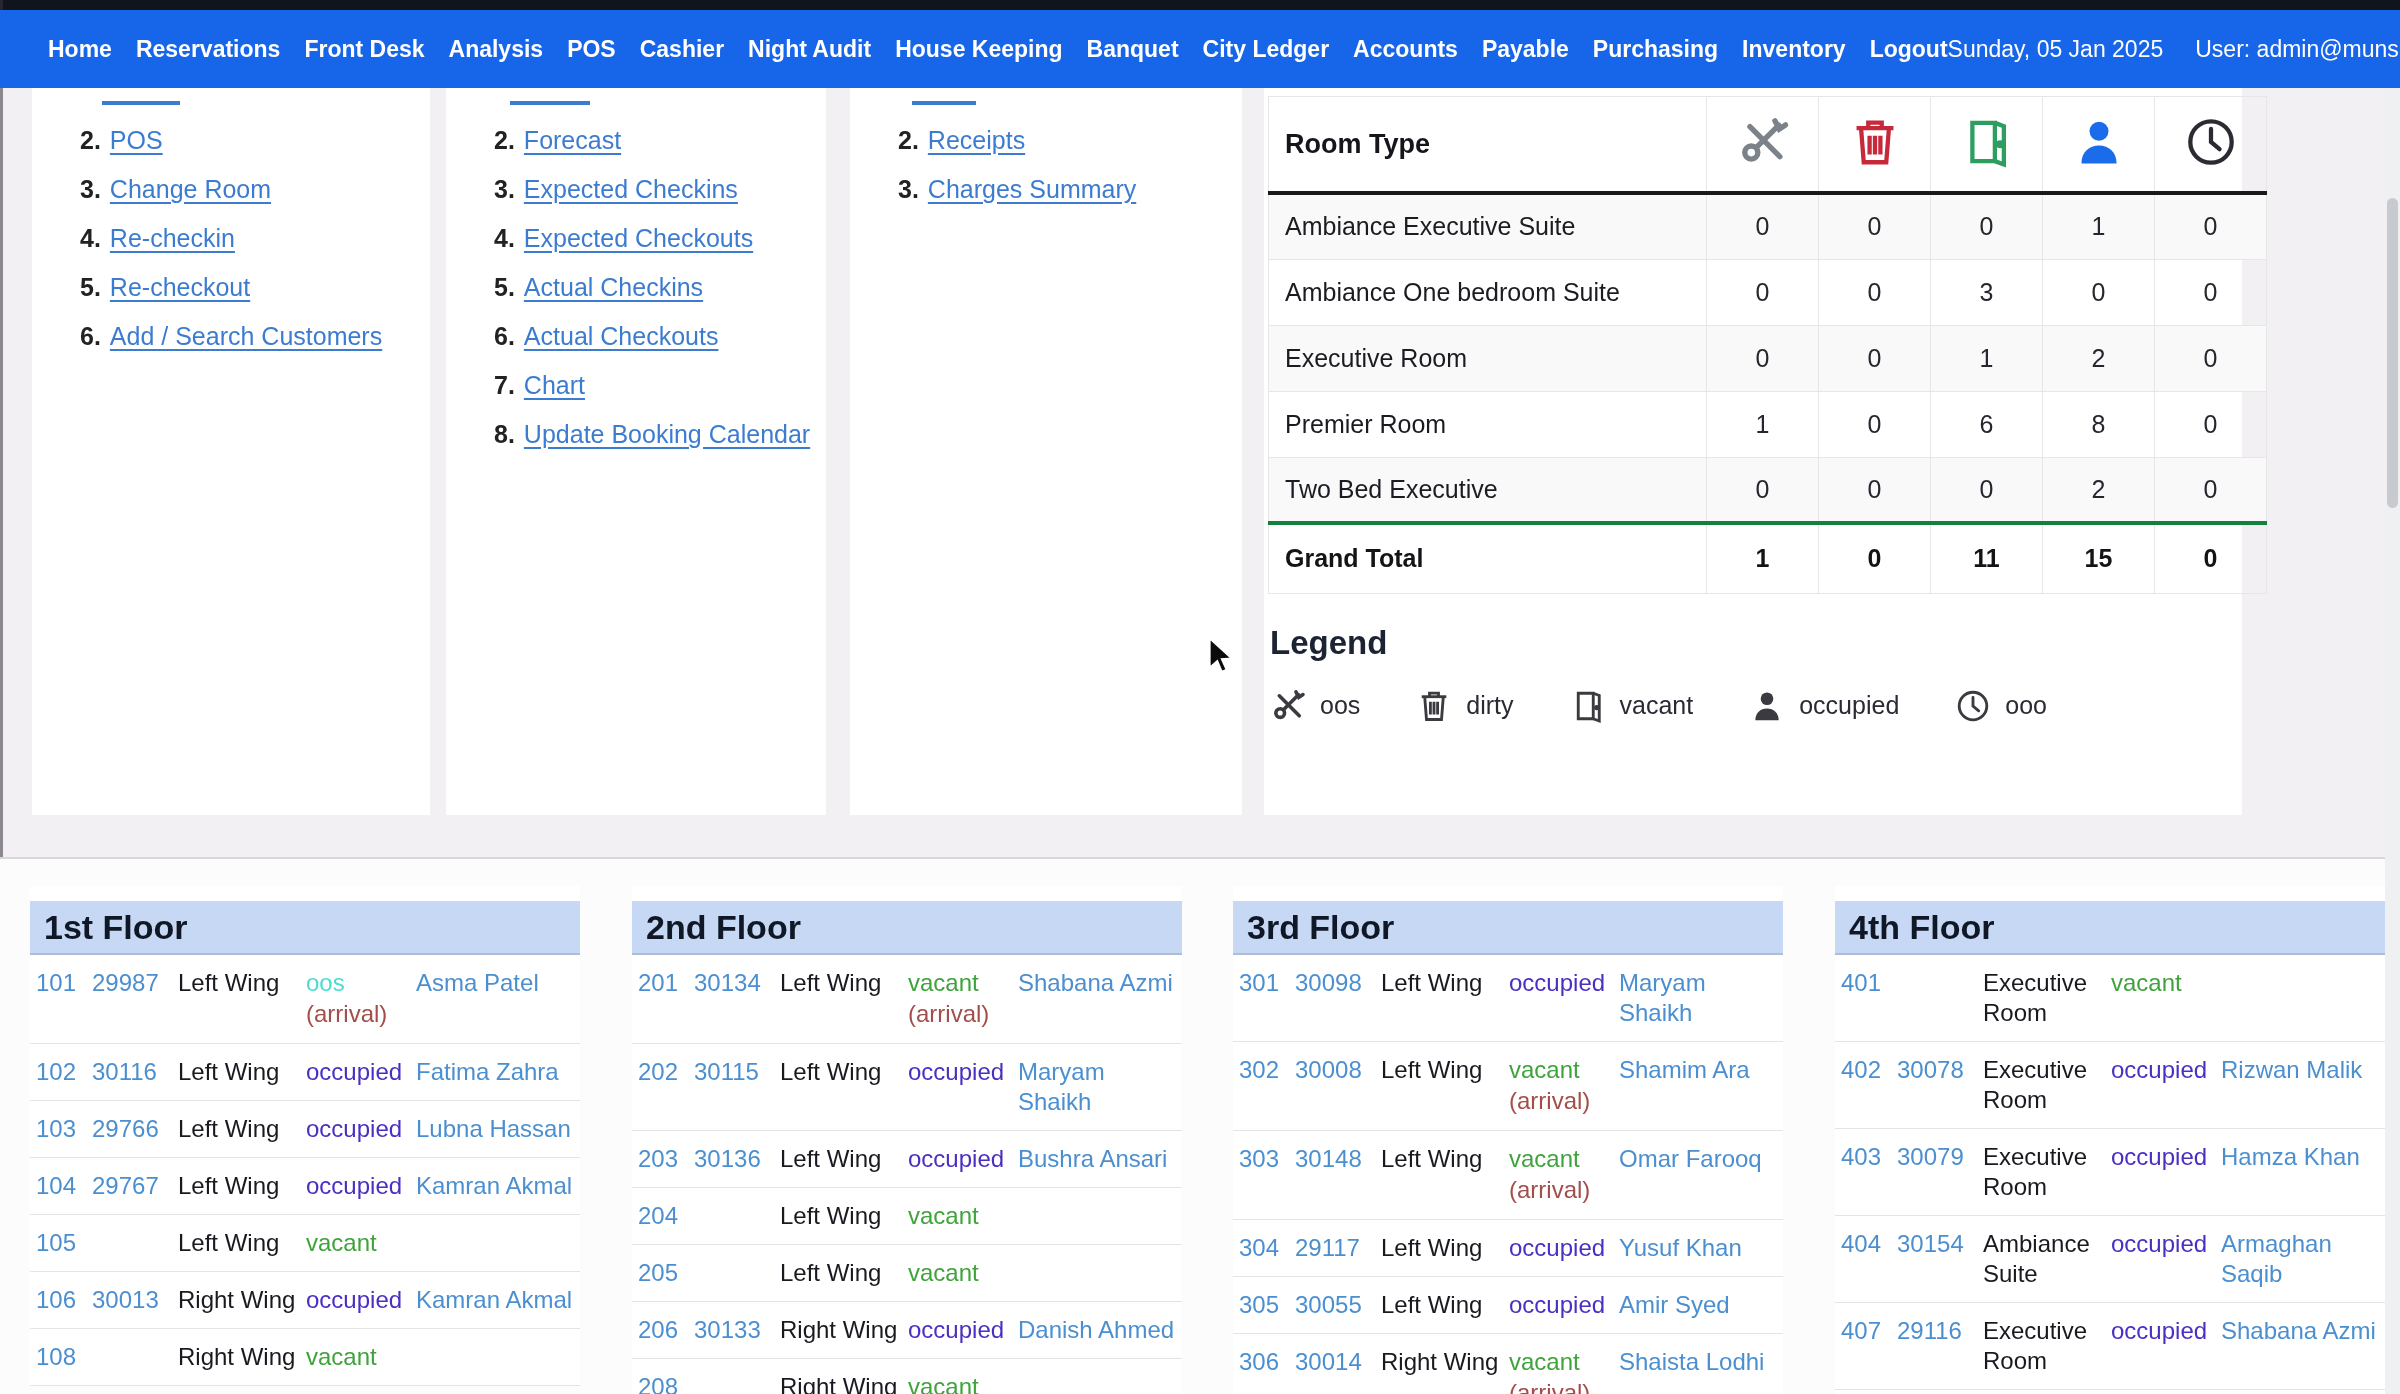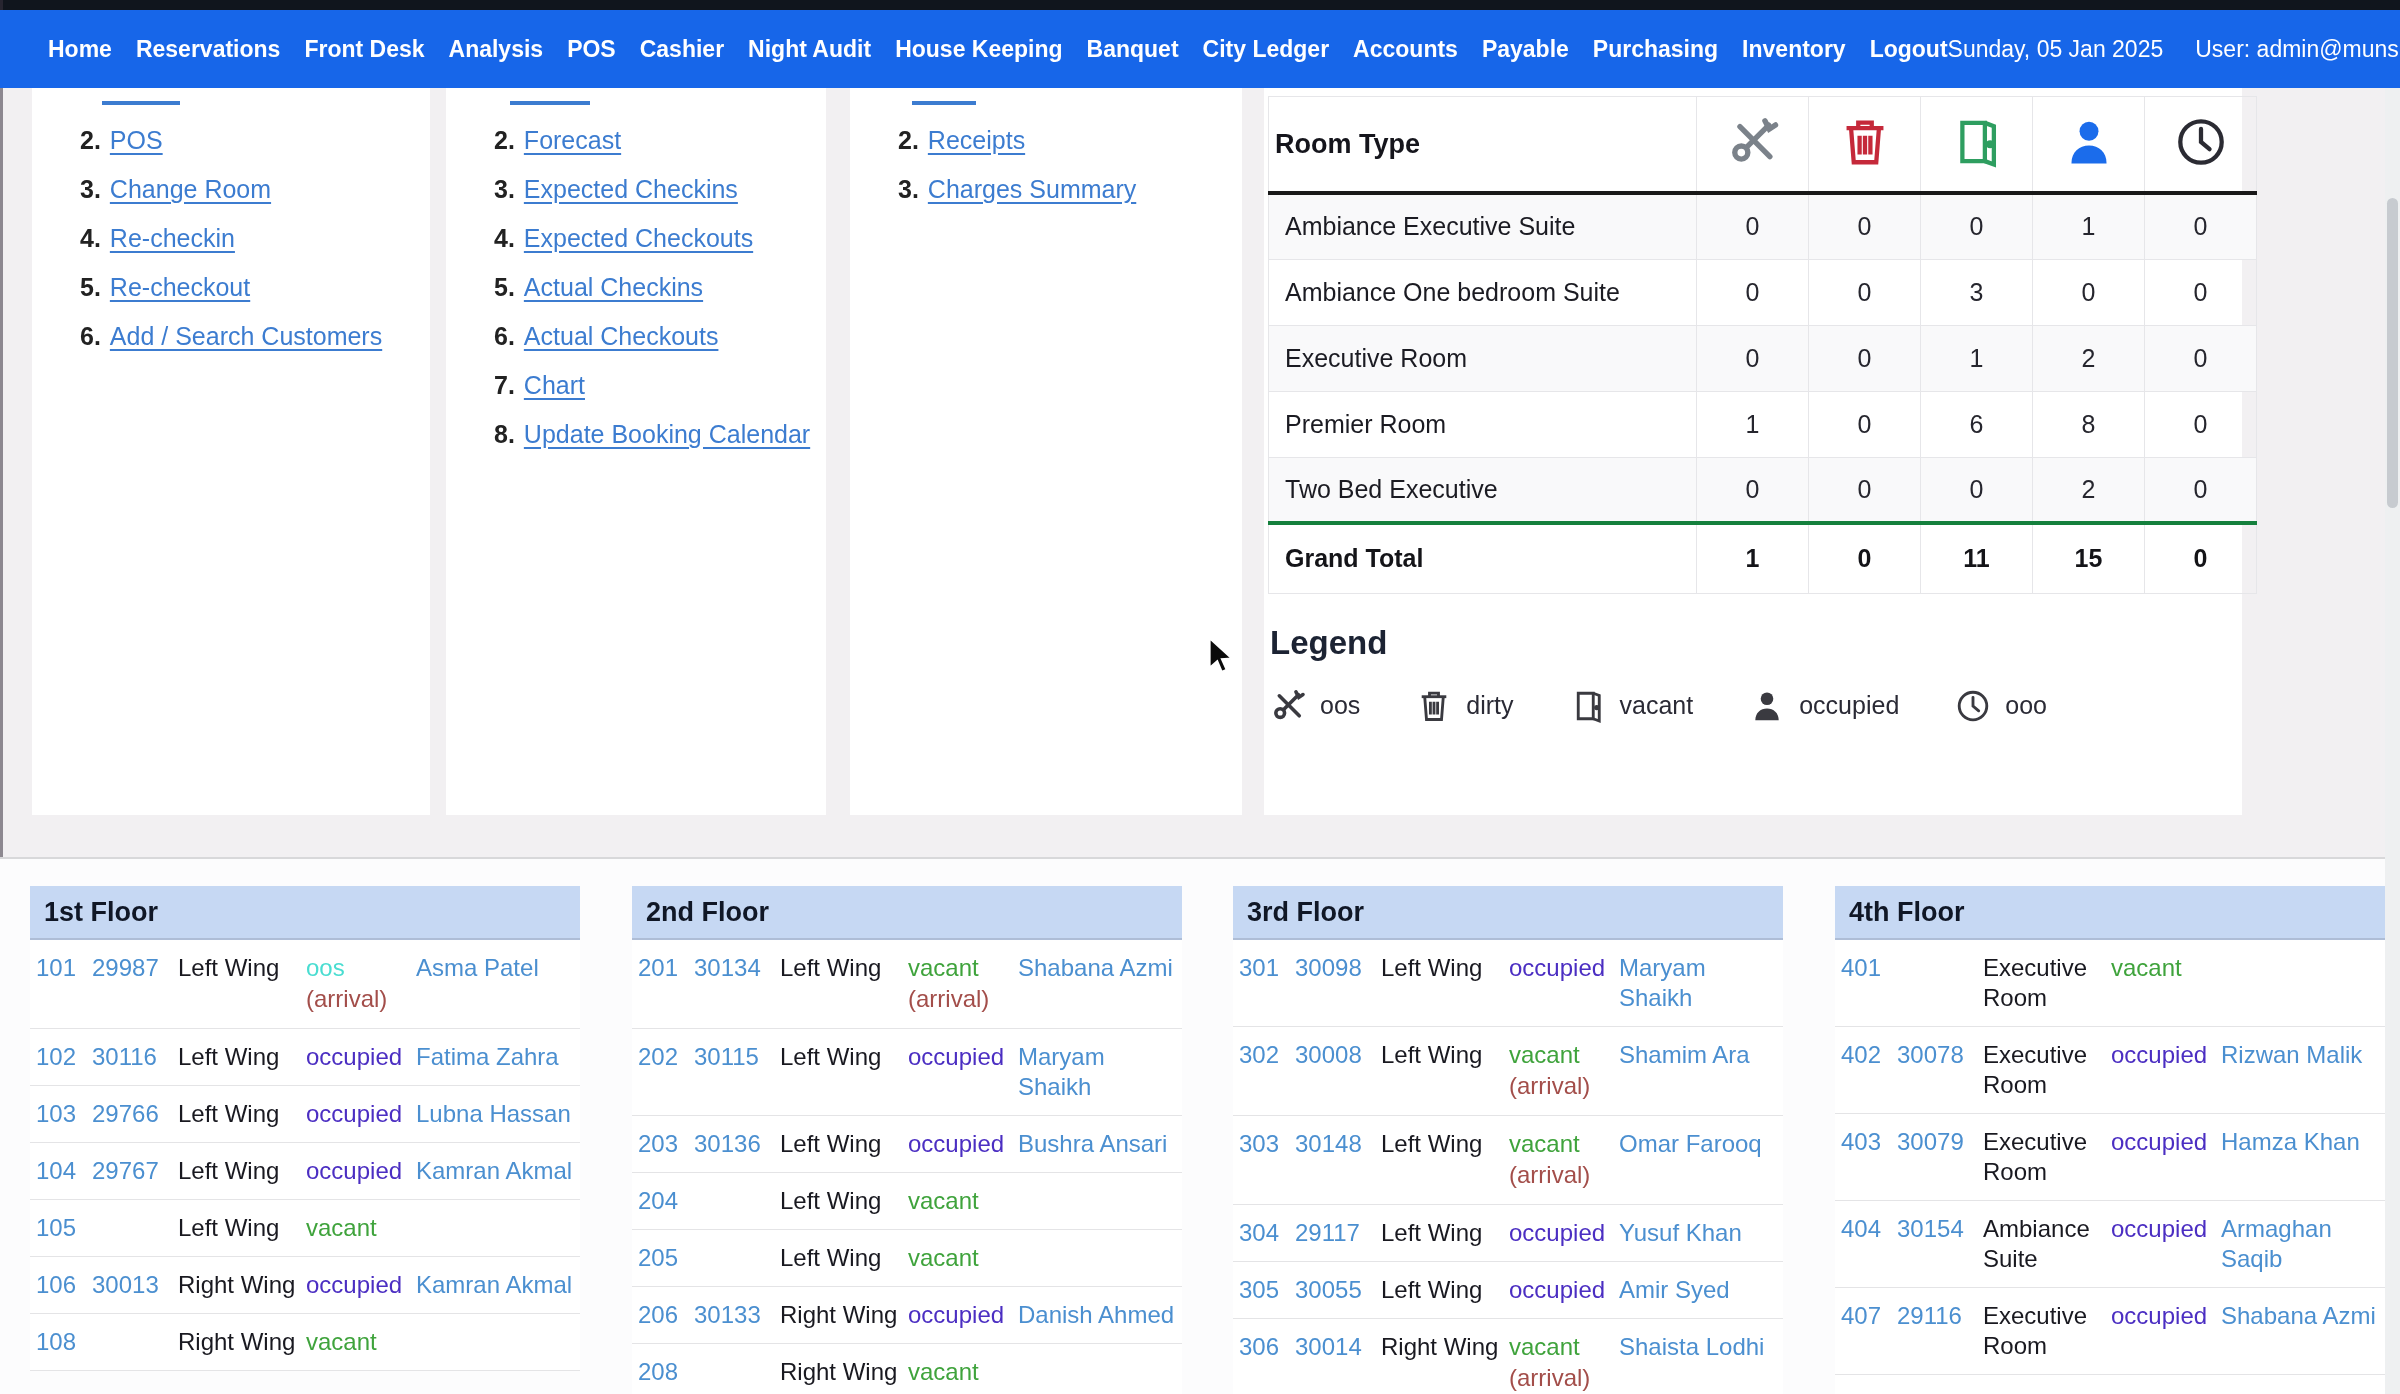--- a/index.html
+++ b/index.html
@@ -27,21 +27,21 @@
   .menu-card-1 .clipped{left:64px;width:80px;}
   .menu-card-2 .clipped{left:62px;width:64px;}
   .menu-list{list-style:none;margin:0;padding:28px 0 0 48px;}
   .menu-item{height:49px;display:flex;align-items:center;gap:9px;font-size:25px;}
   .menu-num{color:#222;font-weight:600;}
   .menu-link{color:var(--link);text-decoration:underline;text-underline-offset:4px;cursor:pointer;}
 
   
   .rt-table{border-collapse:collapse;margin:8px 0 0 4px;width:966px;table-layout:fixed;}
   .rt-table td,.rt-table th{border:1px solid #e6e6e9;}
-  .rt-name-th{width:420px;text-align:left;font-size:27px;color:#15151c;padding-left:6px;}
+  .rt-name-th{width:420px;text-align:left;font-size:27px;color:#15151c;padding-left:16px;}
   .rt-icon-th{width:109px;height:92px;text-align:center;vertical-align:middle;}
   .rt-table thead th{border-bottom:4px solid #191919;}
   .icon{display:inline-block;line-height:0;}
   .rt-icon svg{width:54px;height:54px;}
   .rt-row{height:66px;}
   .rt-row:nth-child(odd){background:#f9f9fa;}
   .rt-name{font-size:25px;color:#1b1b22;padding-left:16px;}
   .rt-val{font-size:25px;color:#26262e;text-align:center;}
   .rt-total-row{height:70px;}
   .rt-total-row td{border-top:4px solid #15803d;font-weight:700;font-size:25px;color:#141418;}
@@ -52,21 +52,21 @@
   .legend-items{display:flex;align-items:center;gap:56px;margin:26px 0 0 6px;}
   .legend-item{display:flex;align-items:center;gap:14px;}
   .legend-icon svg{width:36px;height:36px;}
   .legend-label{font-size:25px;color:#2a2a35;}
 
   
   .floors-band{position:absolute;left:0;top:857px;width:100%;height:537px;background:#fcfcfd;border-top:2px solid #d8d8da;}
   .floor{position:absolute;top:27px;width:550px;background:#ffffff;}
   .floor-0{left:30px;}.floor-1{left:632px;}.floor-2{left:1233px;}.floor-3{left:1835px;}
   .floor-head{height:52px;line-height:52px;background:var(--floor-header-bg);border-bottom:2px solid #aebdd6;
-              font-size:27px;font-weight:700;color:#101726;padding-left:14px;}
+              font-size:34px;font-weight:700;color:#101726;padding-left:14px;margin-top:15px;}
   .room-row{display:grid;grid-template-columns:50px 80px 122px 104px 1fr;column-gap:6px;
             padding:13px 4px 13px 6px;border-bottom:1px solid #e4e4e6;font-size:24px;line-height:30px;}
   .rlink{color:var(--rowlink);text-decoration:none;cursor:pointer;}
   .wing{color:#191920;}
   .statuscell{display:flex;flex-direction:column;}
   .st-occupied{color:var(--status-occupied);}
   .st-vacant{color:var(--status-vacant);}
   .st-oos{color:var(--status-oos);}
   .arrival{color:var(--arrival);line-height:32px;}
 

